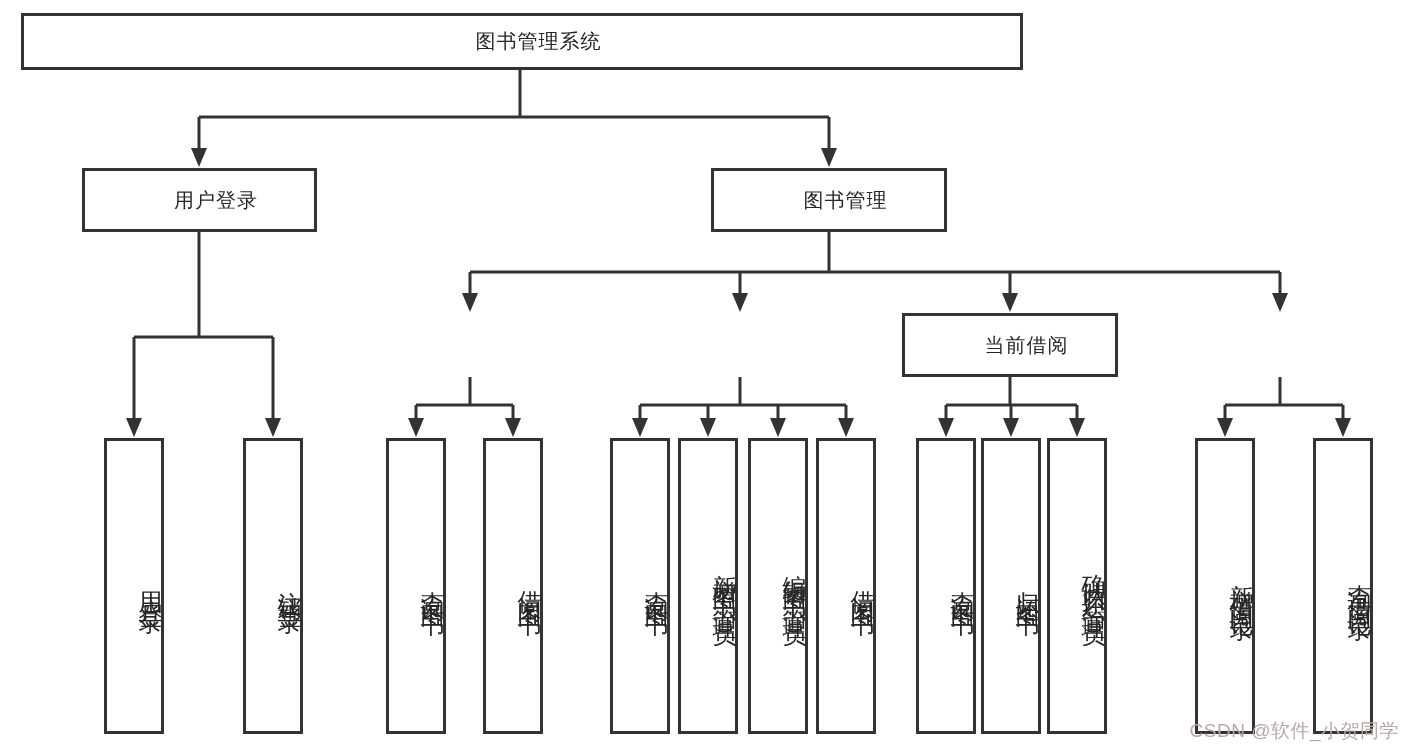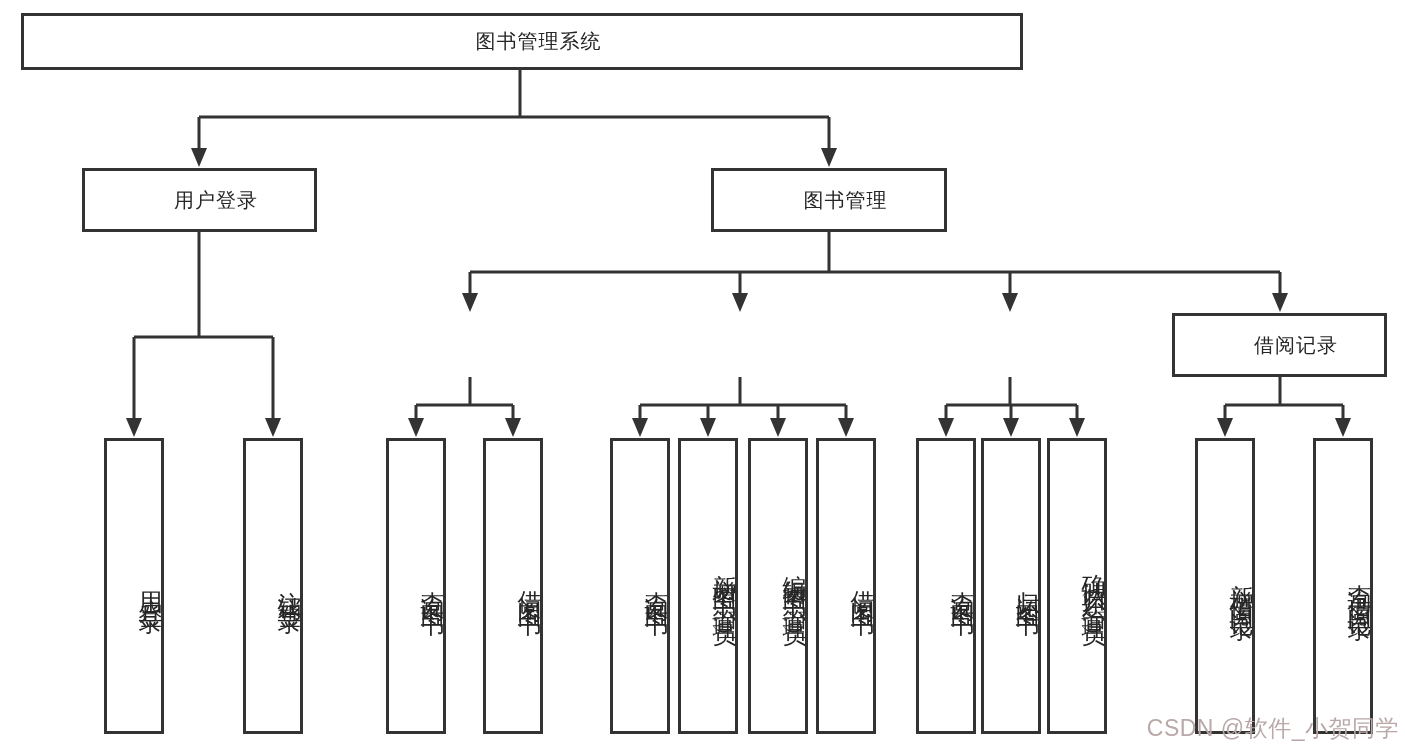--- a/index.html
+++ b/index.html
@@ -37,21 +37,21 @@
     writing-mode:vertical-rl;
     text-orientation:mixed;
     font-size:24px;
     letter-spacing:7px;
     line-height:1;
     white-space:nowrap;
   }
   #watermark{
     position:absolute;
     right:6px;bottom:3px;
-    font-size:23px;
+    font-size:19px;
     color:var(--wm);
     z-index:5;
     letter-spacing:0.5px;
     white-space:nowrap;
   }
 </style>
 </head>
 <body>
 
 <div id="canvas">
@@ -77,22 +77,22 @@
     <span>图书管理系统</span>
   </div>
 
   <div class="hbox" style="left:82px;top:168px;width:235px;height:64px">
     <span>用户登录</span>
   </div>
   <div class="hbox" style="left:711px;top:168px;width:236px;height:64px">
     <span>图书管理</span>
   </div>
 
-  <div class="hbox" style="left:1172px;top:313px;width:215px;height:64px">
-    <span>借阅记录</span>
+  <div class="hbox" style="left:902px;top:313px;width:216px;height:64px">
+    <span>当前借阅</span>
   </div>
 
   <div class="vbox" style="left:104px">
     <span class="vtext">用户登录</span>
   </div>
   <div class="vbox" style="left:243px">
     <span class="vtext">注销登录</span>
   </div>
 
   <div class="vbox" style="left:386px">

